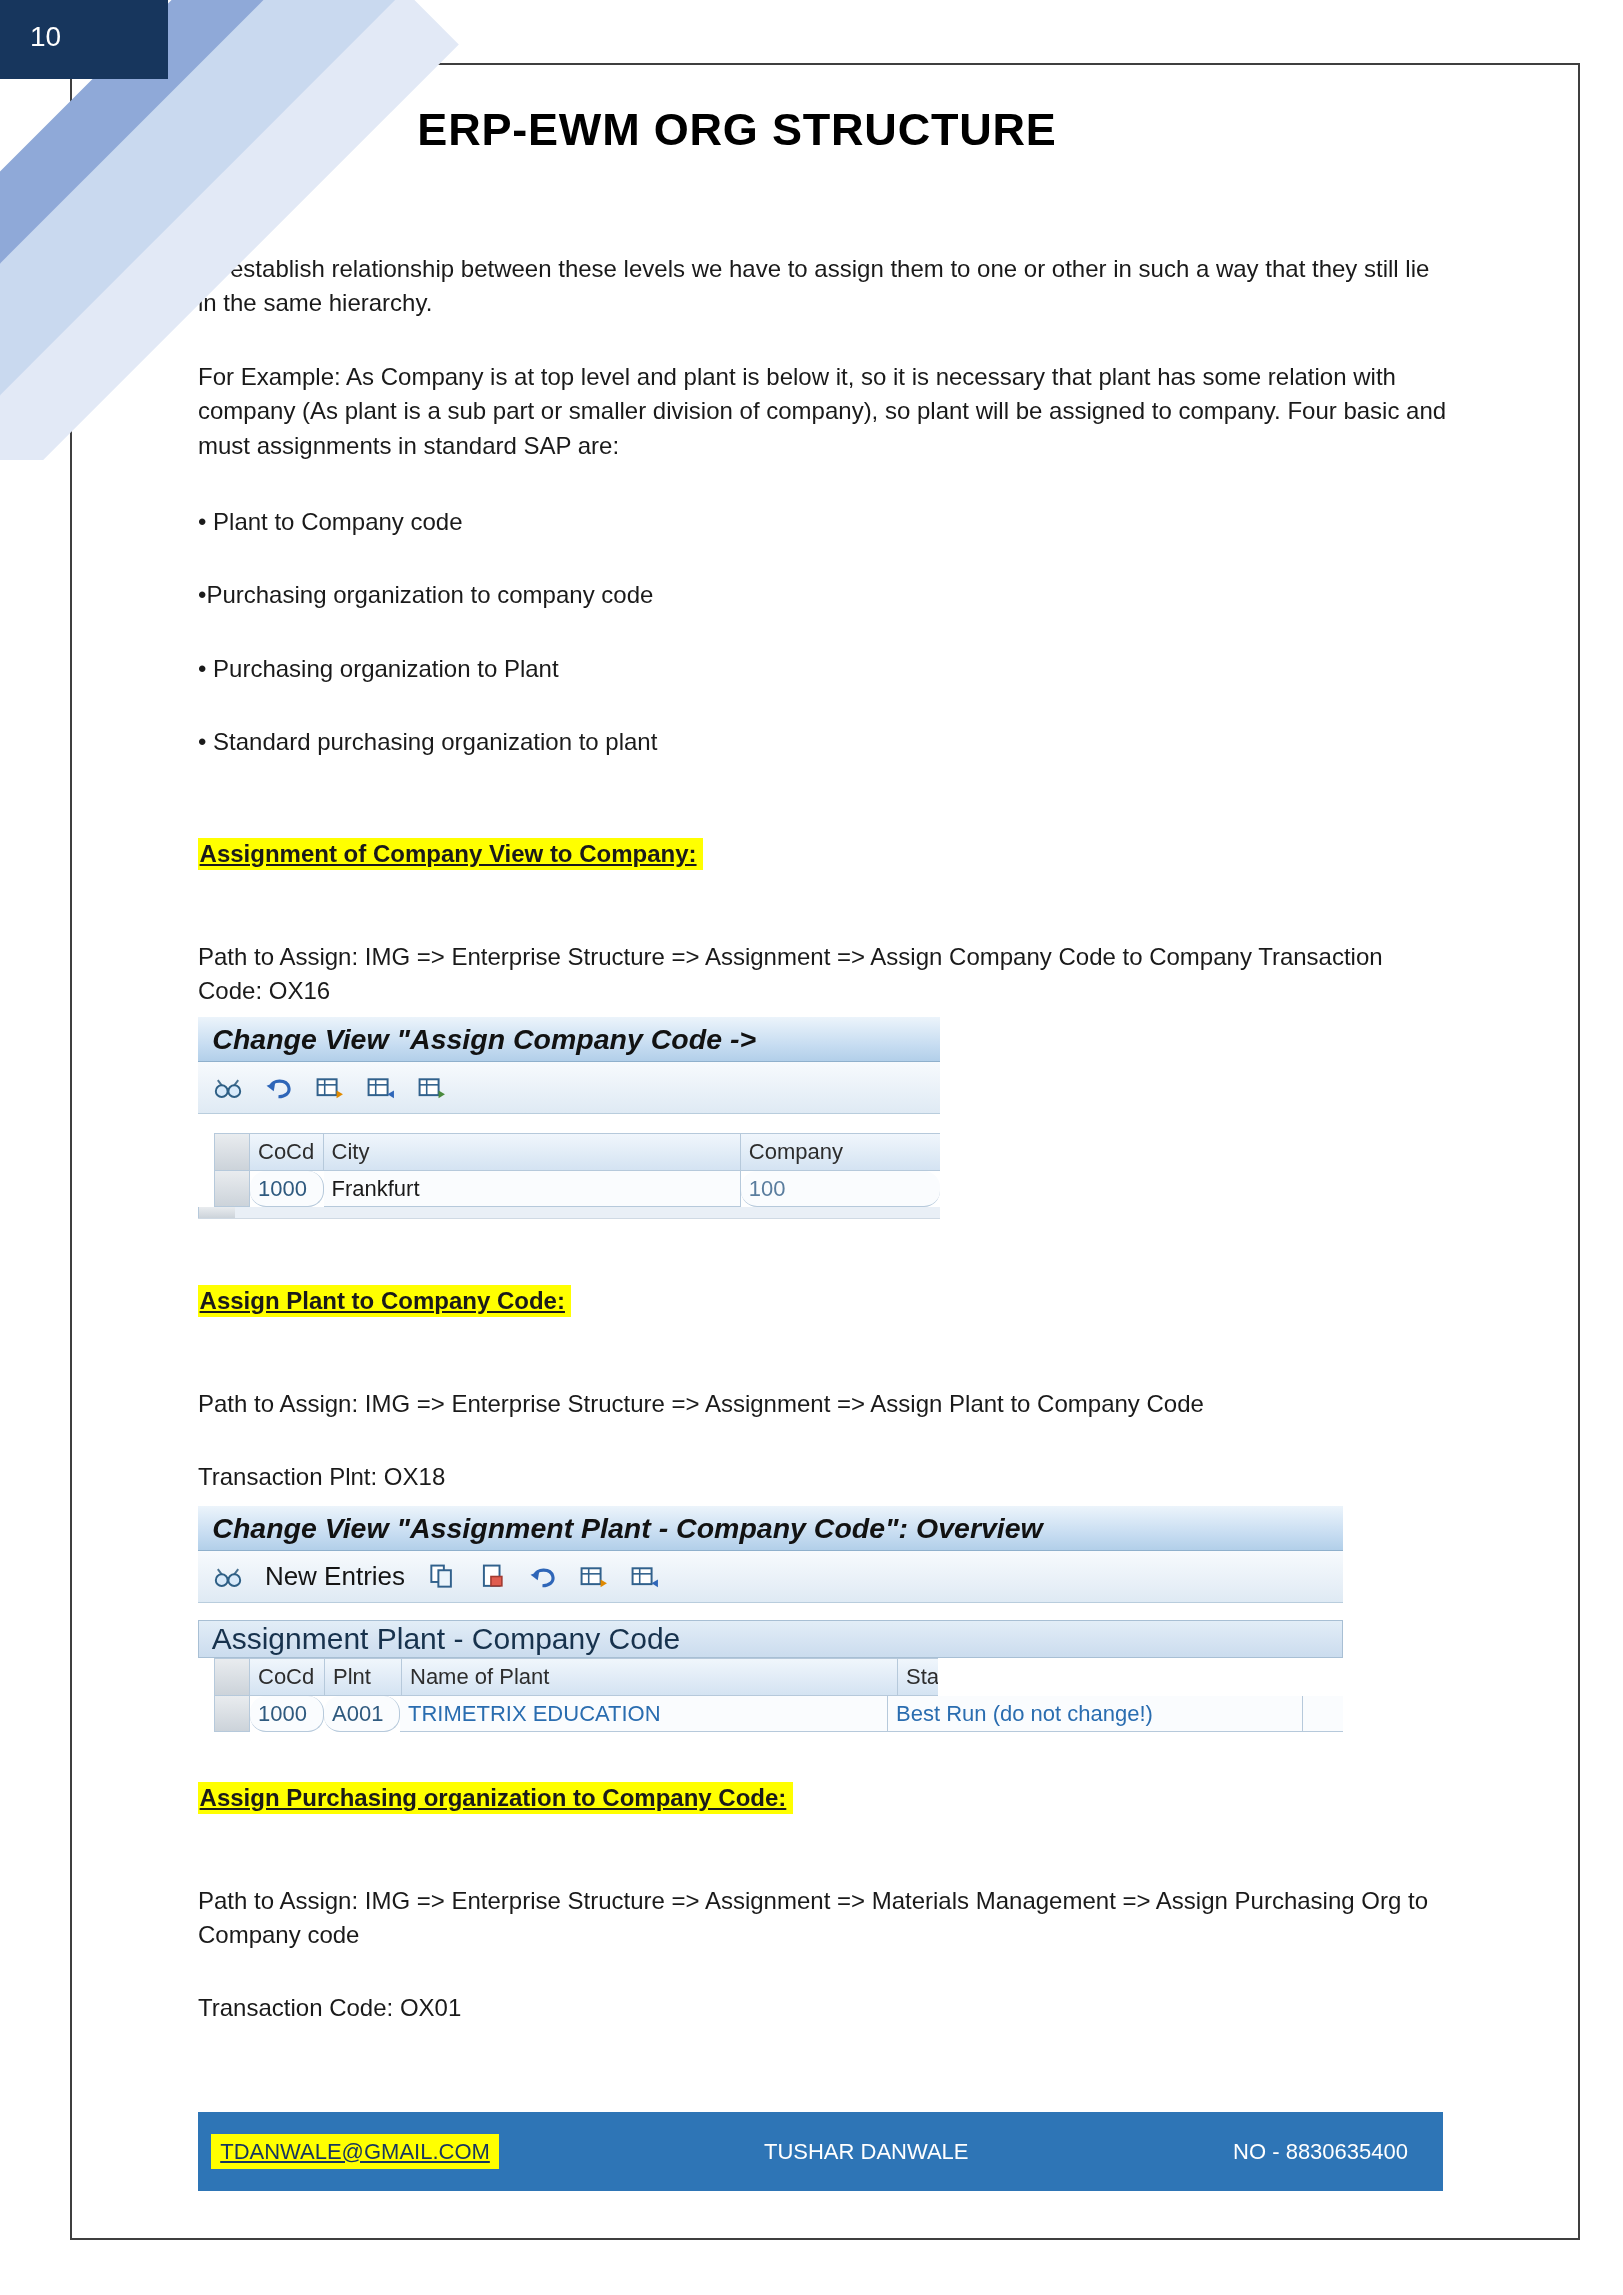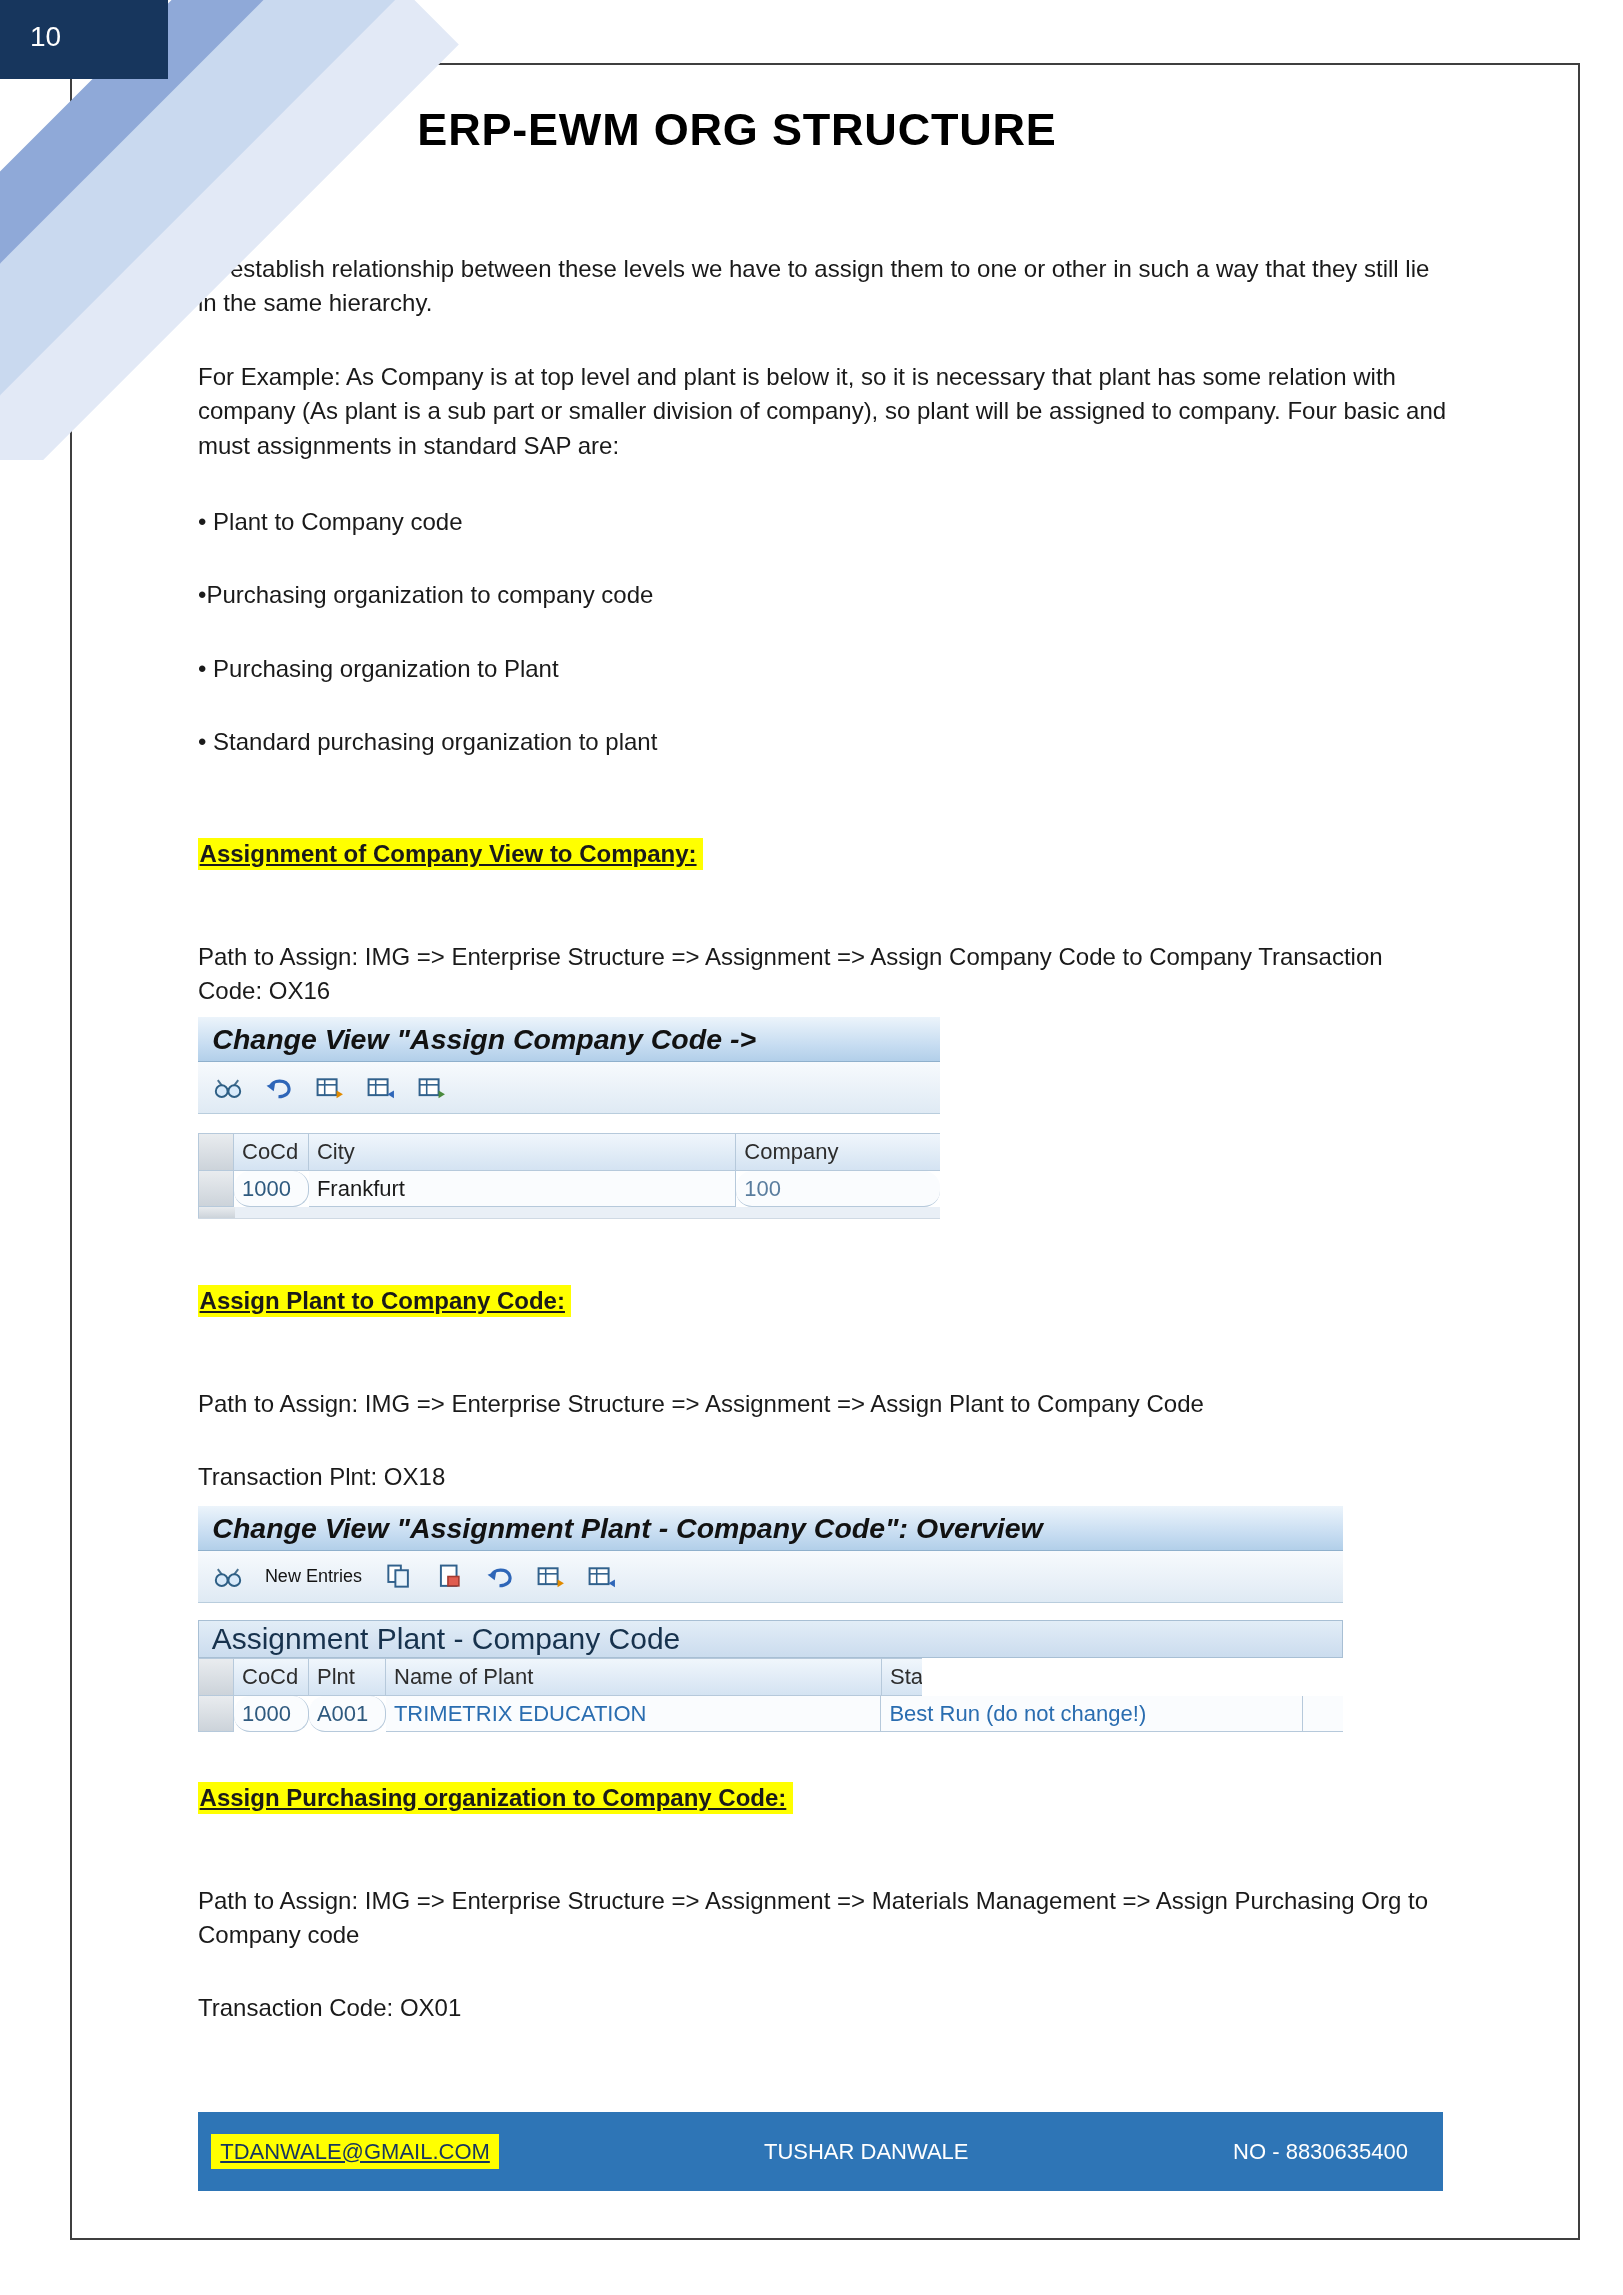--- a/index.html
+++ b/index.html
@@ -28,25 +28,25 @@
   
   .sap{position:absolute;z-index:3;}
   .sap-title{height:44px;display:flex;align-items:center;padding-left:14.3px;
     background:linear-gradient(180deg,#ecf4fb 0%,#c6dcf1 65%,#b2cfe9 100%);
     border-bottom:0.8px solid #8fb0cc;
     font-size:28.5px;font-weight:bold;font-style:italic;color:#121212;white-space:nowrap;overflow:hidden;}
   .sap-toolbar{height:51px;display:flex;align-items:center;gap:16px;padding-left:12.7px;
     background:linear-gradient(180deg,#f7fafd,#dfeaf4);border-bottom:1.6px solid #b9cddd;}
   .sap-gap{background:#ffffff;}
   .tb-icon{display:inline-flex;align-items:center;justify-content:center;width:35px;height:35px;}
-  .tb-label{font-size:18px;color:#141414;padding:0 3.2px;white-space:nowrap;}
+  .tb-label{font-size:26px;color:#141414;padding:0 3.2px;white-space:nowrap;}
   .subband{height:36px;display:flex;align-items:center;padding-left:12.7px;
     background:linear-gradient(180deg,#e2edf7,#cbdcee);border:0.8px solid #a8bfd4;
     font-size:30px;color:#17324d;white-space:nowrap;}
-  .g-row{display:flex;}
+  .g-row{display:flex;margin-left:16px;}
   .g-cell{border-right:0.8px solid #b6c9db;border-bottom:0.8px solid #b6c9db;
     padding:0 8px;display:flex;align-items:center;font-size:22px;
     overflow:hidden;white-space:nowrap;box-sizing:border-box;}
   .g-head .g-cell{height:38px;border-top:0.8px solid #b6c9db;color:#2d2d2d;
     background:linear-gradient(180deg,#f0f6fc,#d4e3f2);}
   .g-data .g-cell{height:36px;background:#fafcfe;}
   .sel{width:36px !important;flex:0 0 36px;padding:0 !important;border-left:0.8px solid #b6c9db;
     background:linear-gradient(180deg,#e9ecef,#ccd3da) !important;}
   .mono{font-family:Liberation Sans, sans-serif;color:#2f5a7f;border-radius:16px;}
   .dim{color:#5a7d9e;}

